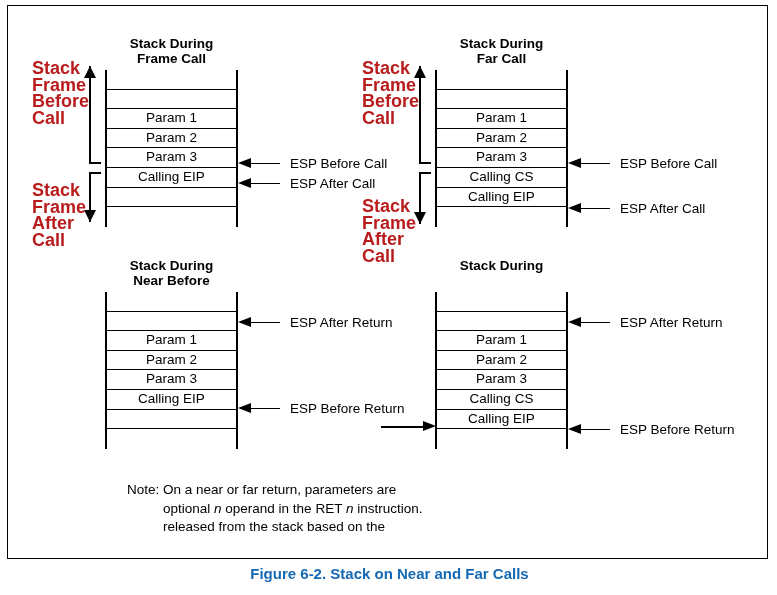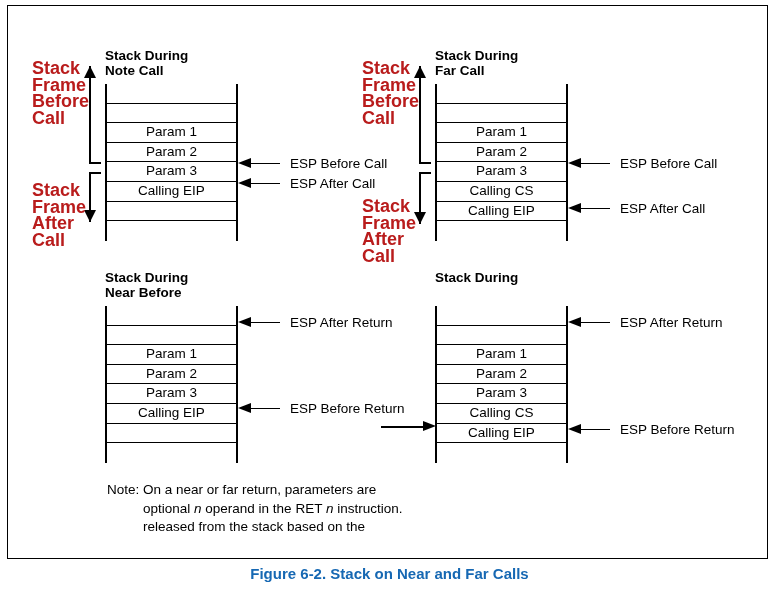--- a/index.html
+++ b/index.html
@@ -5,26 +5,26 @@
   html,body{margin:0;padding:0;background:#fff;}
   body{width:777px;height:595px;position:relative;
        font-family:"Liberation Sans","DejaVu Sans",sans-serif;
        -webkit-font-smoothing:none;}
 
   .frame{position:absolute;left:7px;top:5px;width:761px;height:554px;
          border:1.5px solid #000;box-sizing:border-box;}
 
   
   .stack{position:absolute;}
-  .stack .title{position:absolute;left:0;right:0;top:12px;
+  .stack .title{position:absolute;left:0;right:0;top:0;text-align:center;
                 font-size:13.5px;font-weight:bold;line-height:15px;color:#000;
                 white-space:nowrap;}
   .stack .title span{display:block;}
 
-  .tbl{position:absolute;left:0;top:48px;box-sizing:border-box;}
+  .tbl{position:absolute;left:0;top:34px;box-sizing:border-box;}
   .rail{position:absolute;top:0;bottom:0;width:1.6px;background:#000;}
   .rail.l{left:0;}
   .rail.r{right:0;}
   .row{position:relative;height:19.6px;box-sizing:border-box;
        border-bottom:1.5px solid #000;text-align:center;
        font-size:13.5px;line-height:18px;color:#000;white-space:nowrap;}
   .row.first{border-top:none;}
   .row.nb{border-bottom:none;}
 
   
@@ -55,37 +55,37 @@
   .brk .head{position:absolute;left:-5.2px;width:0;height:0;
        border-left:6px solid transparent;border-right:6px solid transparent;}
   .brk.up .head{top:0;border-bottom:12px solid #000;}
   .brk.down .head{bottom:0;border-top:12px solid #000;}
 
   .sflabel{position:absolute;font-size:18px;line-height:16.6px;color:#b91c1c;
            white-space:nowrap;font-weight:bold;}
   .sflabel span{display:block;}
 
   
-  .note{position:absolute;font-size:13.5px;line-height:18.5px;color:#000;}
+  .note{position:absolute;font-size:13.5px;line-height:18.5px;color:#000;margin-left:20px;}
   .note .ln{display:block;white-space:nowrap;}
   .note .ln.ind{padding-left:36px;}
   .note i{font-style:italic;}
 
   .caption{position:absolute;left:2px;right:0;text-align:center;
            font-size:15px;font-weight:bold;color:#1668b3;white-space:nowrap;}
 </style>
 </head>
 <body>
 
 <div class="frame"></div>
 
 <div class="stack" style="left:105px;top:36px;width:133px;height:200px;">
   <div class="title">
     <span>Stack During</span>
-    <span>Note Call</span>
+    <span>Frame Call</span>
   </div>
   <div class="tbl" style="width:133px;">
     <div class="rail l"></div>
     <div class="rail r"></div>
     <div class="row first"></div>
     <div class="row"></div>
     <div class="row">Param 1</div>
     <div class="row">Param 2</div>
     <div class="row">Param 3</div>
     <div class="row">Calling EIP</div>

